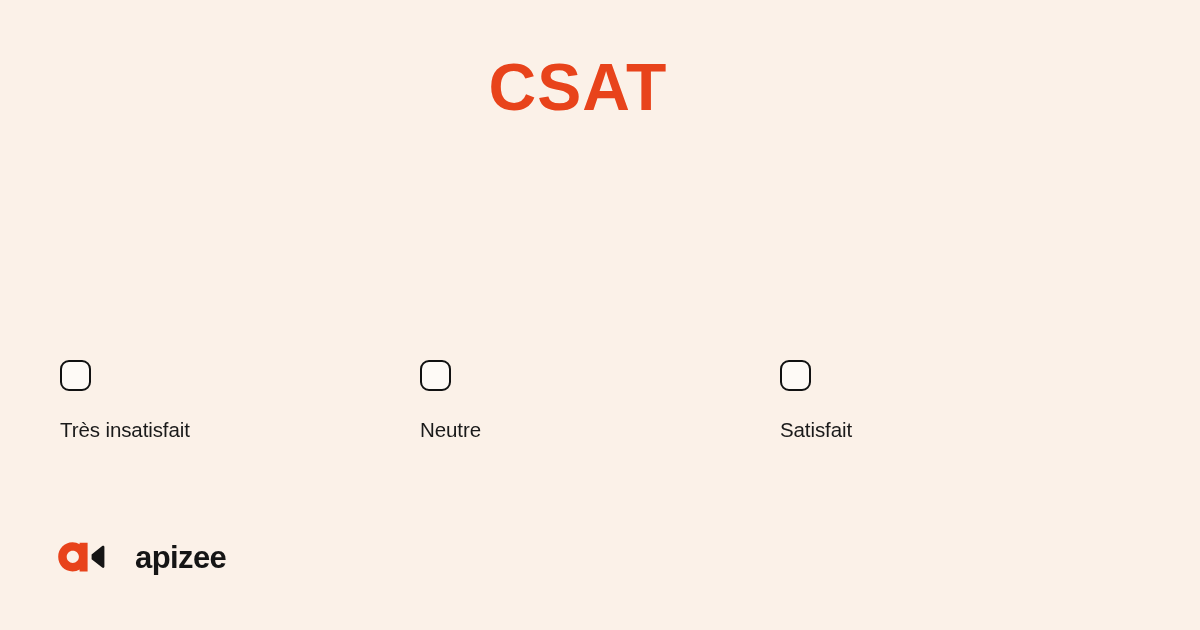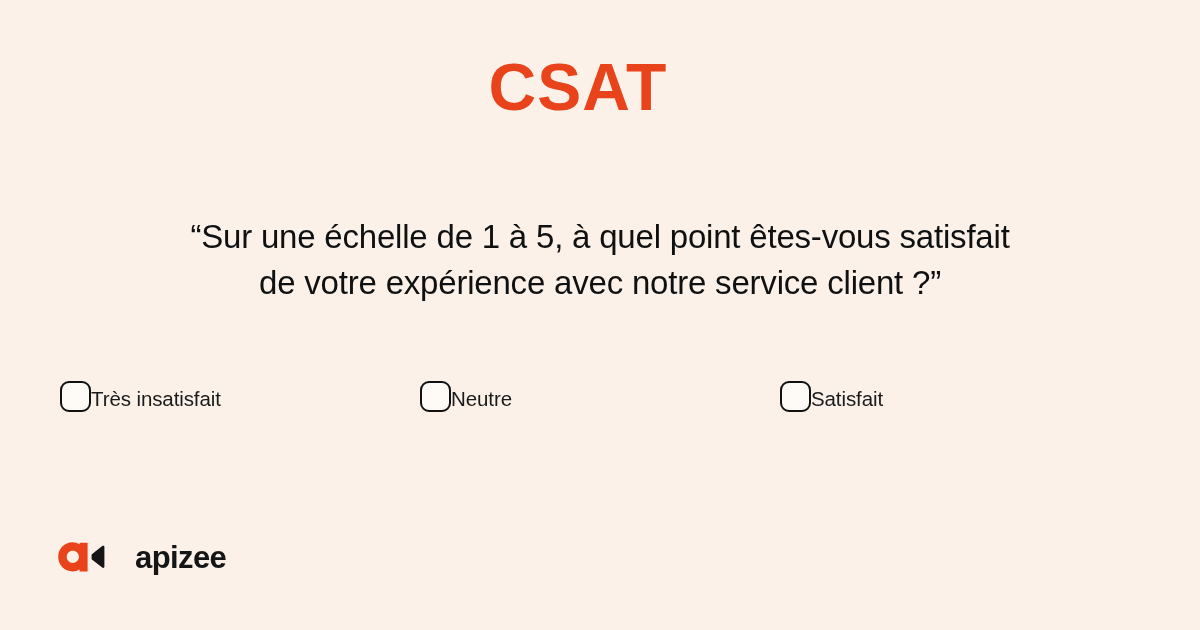--- a/index.html
+++ b/index.html
@@ -62,21 +62,22 @@
     left: 60px;
     width: 1080px;
     display: flex;
     flex-direction: row;
     justify-content: space-between;
     align-items: flex-start;
   }
   .scale-item {
     flex: 1 1 0;
     display: flex;
-    align-items: flex-end;
+    flex-direction: column;
+    align-items: flex-start;
   }
   .checkbox {
     width: 31px;
     height: 31px;
     box-sizing: border-box;
     border: 2.4px solid #111111;
     border-radius: 9px;
     background: #FEFAF6;
   }
   .scale-label {
@@ -115,24 +116,20 @@
     font-family: "Liberation Sans", sans-serif;
   }
 </style>
 </head>
 <body>
 
 <div class="poster">
 
   <div class="title">CSAT</div>
 
-  <div class="question">
-    <span class="qline">“Sur une échelle de 1 à 5, à quel point êtes-vous satisfait</span>
-    <span class="qline">de votre expérience avec notre service client ?”</span>
-  </div>
 
   <div class="scale">
 
     <div class="scale-item">
       <div class="checkbox"></div>
       <div class="scale-label">Très insatisfait</div>
     </div>
 
 
     <div class="scale-item">

